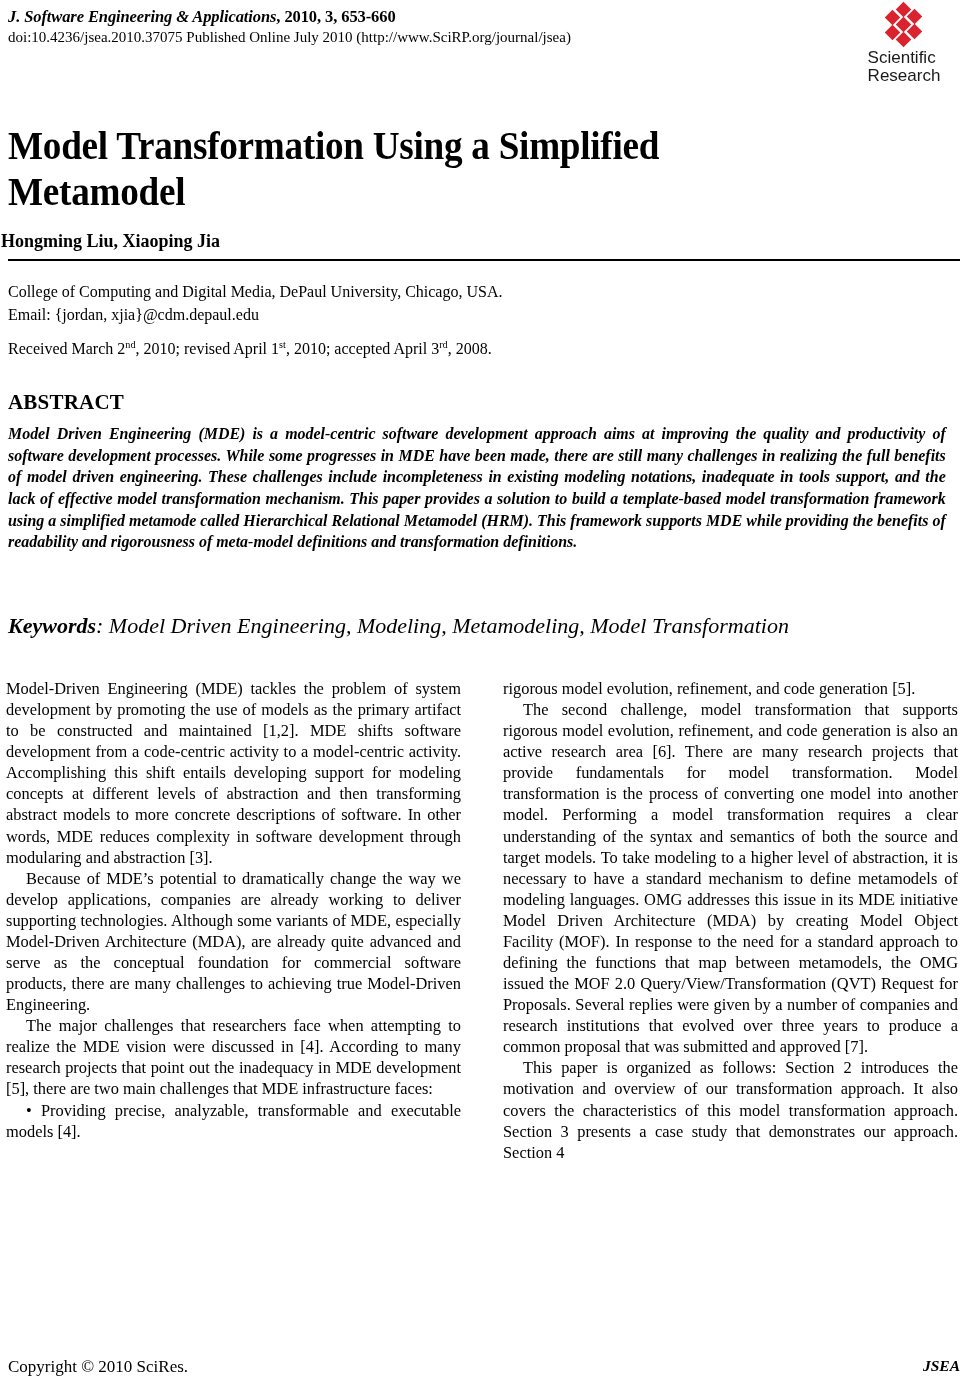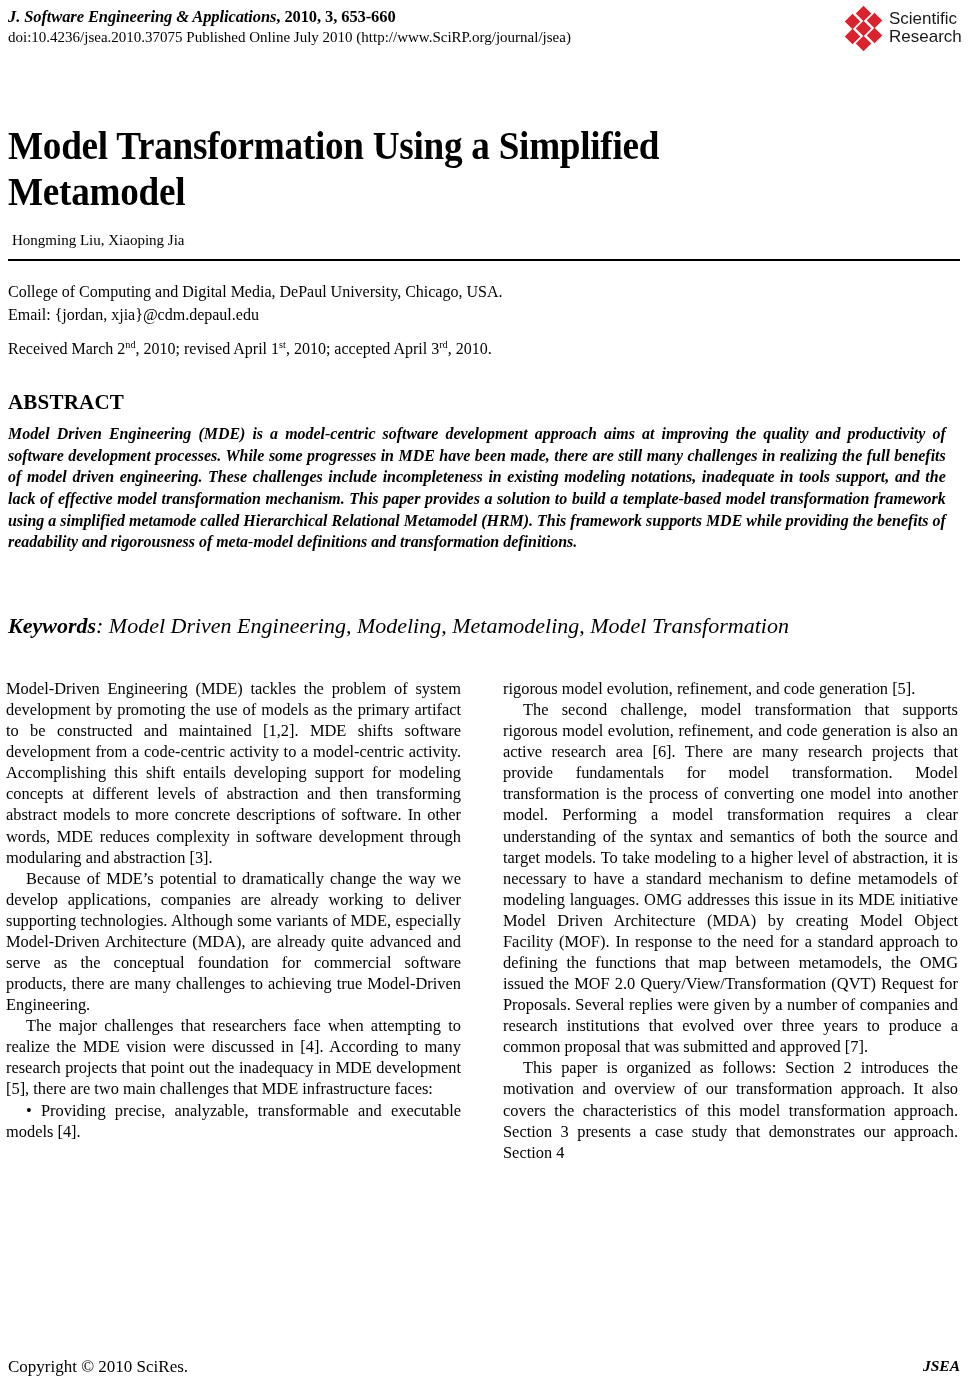--- a/index.html
+++ b/index.html
@@ -45,20 +45,21 @@
 
   .logo {
     position: absolute;
     right: 4px;
     top: 4px;
     width: 120px;
     height: 48px;
     display: flex;
     align-items: center;
     gap: 5px;
+    flex-direction: column;
   }
   .logo-mark {
     position: relative;
     width: 40px;
     height: 40px;
     flex: 0 0 40px;
   }
   .logo-mark i {
     position: absolute;
     width: 11px;
@@ -86,24 +87,24 @@
     letter-spacing: -0.3px;
     font-stretch: condensed;
     font-family: "Liberation Serif", "DejaVu Serif", serif;
     transform: scaleX(0.93);
     transform-origin: left top;
   }
 
   
   .authors {
     position: absolute;
-    left: 12px;
+    left: 1px;
     top: 231px;
-    font-size: 15px;
-    font-weight: normal;
+    font-size: 18px;
+    font-weight: bold;
     line-height: 1.2;
   }
   .rule {
     position: absolute;
     left: 8px;
     top: 259px;
     width: 952px;
     height: 2px;
     background: #000000;
   }
@@ -241,21 +242,21 @@
   <h1 class="title">Model Transformation Using a Simplified Metamodel</h1>
 
   <div class="authors">Hongming Liu, Xiaoping Jia</div>
   <div class="rule"></div>
 
   <div class="affil">
     <div>College of Computing and Digital Media, DePaul University, Chicago, USA.</div>
     <div>Email: {jordan, xjia}@cdm.depaul.edu</div>
   </div>
 
-  <div class="dates"><span>Received March 2</span><sup>nd</sup><span>, 2010; revised April 1</span><sup>st</sup><span>, 2010; accepted April 3</span><sup>rd</sup><span>, 2010.</span></div>
+  <div class="dates"><span>Received March 2</span><sup>nd</sup><span>, 2010; revised April 1</span><sup>st</sup><span>, 2010; accepted April 3</span><sup>rd</sup><span>, 2008.</span></div>
 
   <div class="abstract-head">ABSTRACT</div>
   <div class="abstract-body">Model Driven Engineering (MDE) is a model-centric software development approach aims at improving the quality and productivity of software development processes. While some progresses in MDE have been made, there are still many challenges in realizing the full benefits of model driven engineering. These challenges include incompleteness in existing modeling notations, inadequate in tools support, and the lack of effective model transformation mechanism. This paper provides a solution to build a template-based model transformation framework using a simplified metamode called Hierarchical Relational Metamodel (HRM). This framework supports MDE while providing the benefits of readability and rigorousness of meta-model definitions and transformation definitions.</div>
 
   <div class="keywords"><b>Keywords</b><span>: </span><span>Model Driven Engineering, Modeling, Metamodeling, Model Transformation</span></div>
 
   <div class="col col-left">
     <p class="para noindent">Model-Driven Engineering (MDE) tackles the problem of system development by promoting the use of models as the primary artifact to be constructed and maintained [1,2]. MDE shifts software development from a code-centric activity to a model-centric activity. Accomplishing this shift entails developing support for modeling concepts at different levels of abstraction and then transforming abstract models to more concrete descriptions of software. In other words, MDE reduces complexity in software development through modularing and abstraction [3].</p>
     <p class="para">Because of MDE’s potential to dramatically change the way we develop applications, companies are already working to deliver supporting technologies. Although some variants of MDE, especially Model-Driven Architecture (MDA), are already quite advanced and serve as the conceptual foundation for commercial software products, there are many challenges to achieving true Model-Driven Engineering.</p>
     <p class="para">The major challenges that researchers face when attempting to realize the MDE vision were discussed in [4]. According to many research projects that point out the inadequacy in MDE development [5], there are two main challenges that MDE infrastructure faces:</p>

